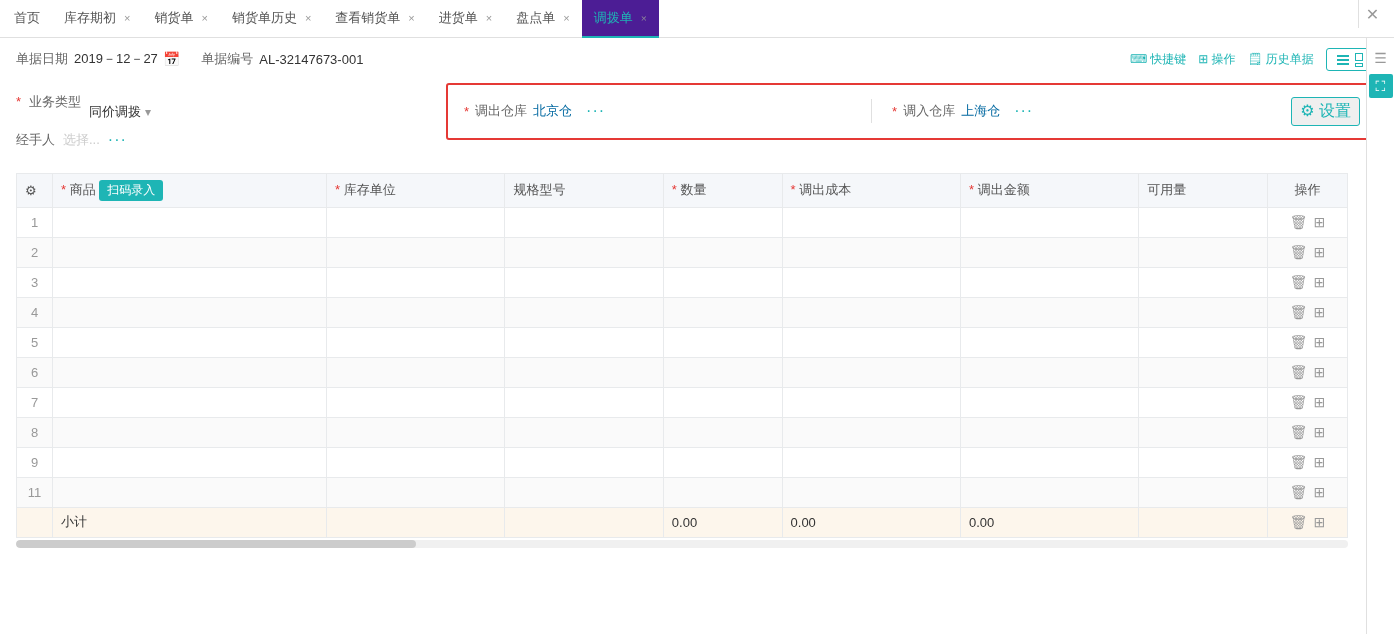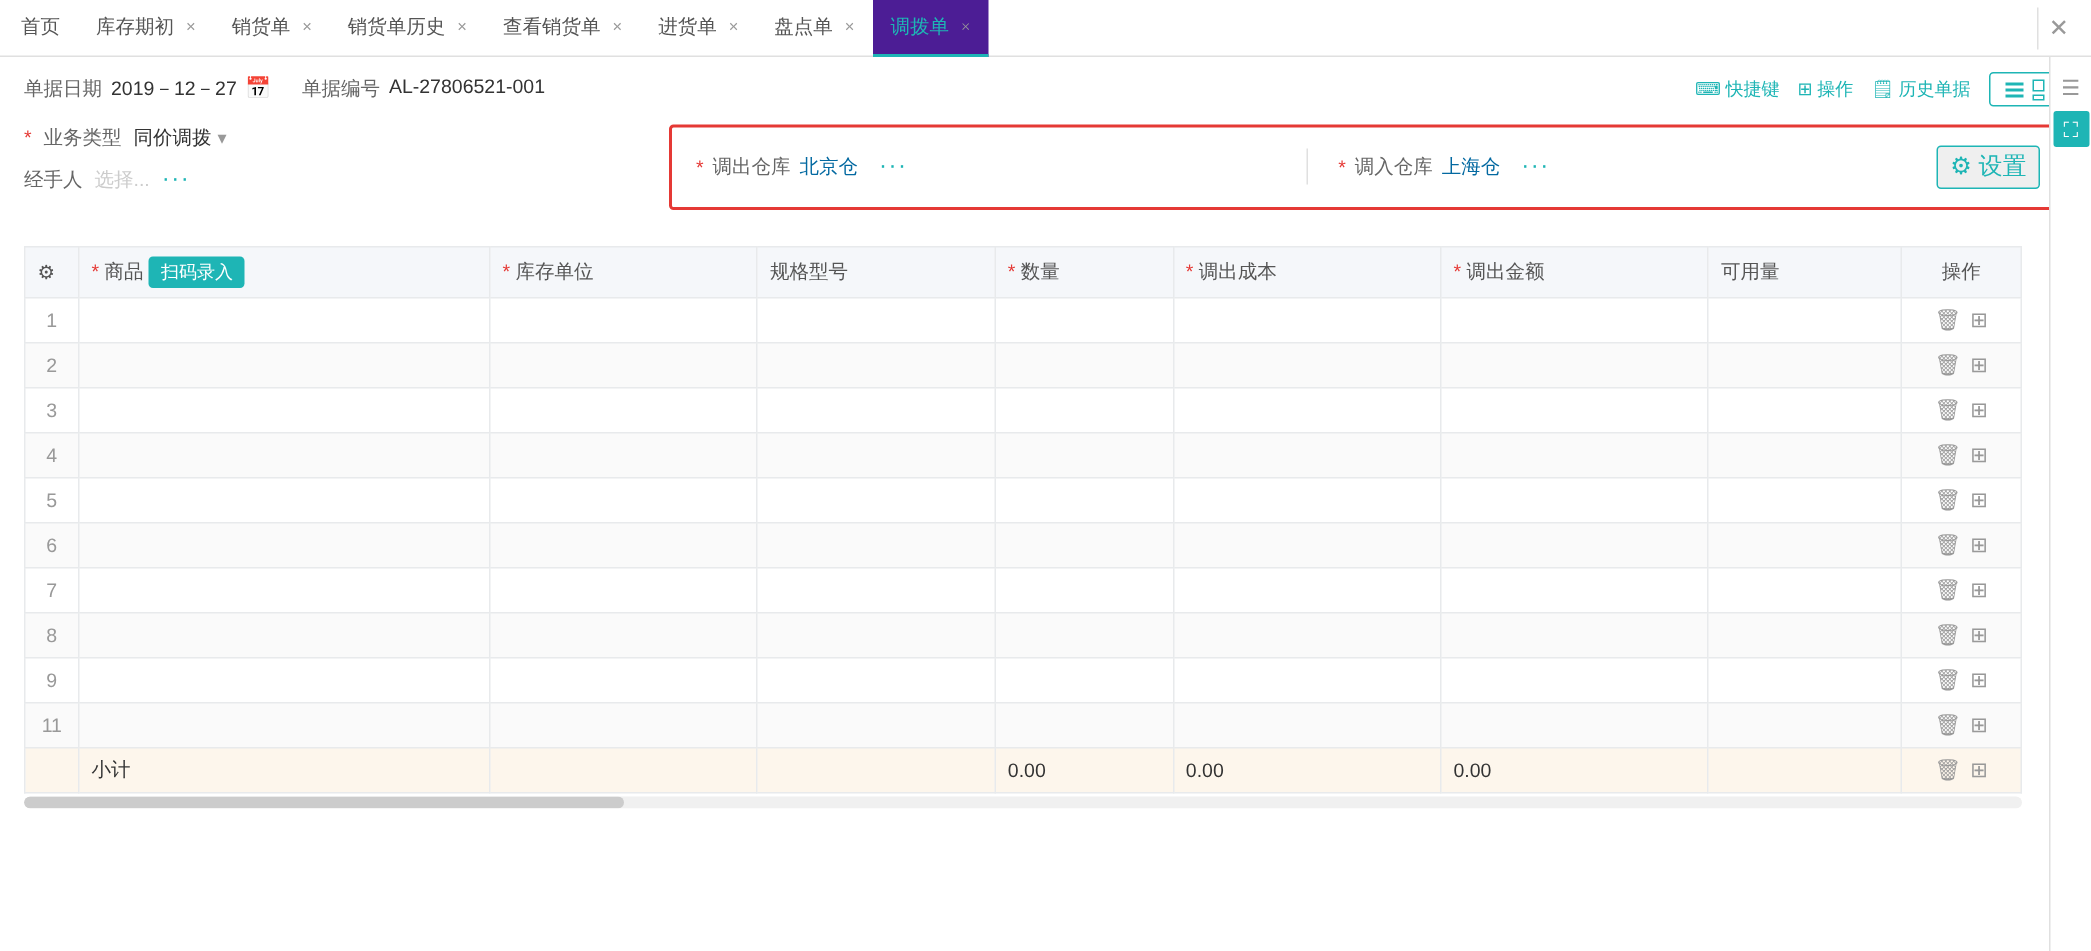--- a/index.html
+++ b/index.html
@@ -1,21 +1,21 @@
 <!DOCTYPE html>
 <html><head>
   <meta charset="utf-8">
   <style>
     * { box-sizing: border-box; margin: 0; padding: 0; }
     body { font-family: 'Microsoft YaHei', Arial, sans-serif; font-size: 13px; background: #fff; color: #333; overflow: hidden; }
 
     
     .tab-bar {
       display: flex;
-      align-items: center;
+      align-items: flex-start;
       border-bottom: 1px solid #e0e0e0;
       background: #fff;
       padding: 0 8px;
       height: 38px;
       position: relative;
     }
     .tab-item {
       display: flex;
       align-items: center;
       padding: 0 12px;
@@ -67,20 +67,21 @@
 
     
     .form-header {
       display: flex;
       align-items: center;
       gap: 20px;
       margin-bottom: 12px;
     }
     .form-field {
       display: flex;
+      align-items: center;
       gap: 6px;
       font-size: 13px;
     }
     .form-field label { color: #666; }
     .form-field .value { color: #333; font-weight: 500; }
     .calendar-icon {
       color: #1eb5b5;
       cursor: pointer;
       font-size: 14px;
     }
@@ -159,20 +160,21 @@
       margin-bottom: 10px;
     }
     .biz-row .req { color: #e53935; }
     .biz-row label { color: #666; }
     .biz-select {
       display: flex;
       align-items: center;
       gap: 4px;
       color: #333;
       cursor: pointer;
+      margin-top: 20px;
     }
     .biz-select .chevron { color: #999; font-size: 12px; }
     .handler-row {
       display: flex;
       align-items: center;
       gap: 8px;
       margin-bottom: 12px;
     }
     .handler-row label { color: #666; }
     .handler-select { color: #ccc; cursor: pointer; }
@@ -301,21 +303,21 @@
 <div class="main-content">
 
   <div class="form-header">
     <div class="form-field">
       <label>单据日期</label>
       <span class="value">2019－12－27</span>
       <span class="calendar-icon">📅</span>
     </div>
     <div class="form-field">
       <label>单据编号</label>
-      <span class="value">AL-27806521-001</span>
+      <span class="value">AL-32147673-001</span>
     </div>
     <div class="header-actions">
       <span>
         <span>⌨</span>
         <span>快捷键</span>
       </span>
       <span>
         <span>⊞</span>
         <span>操作</span>
       </span>

